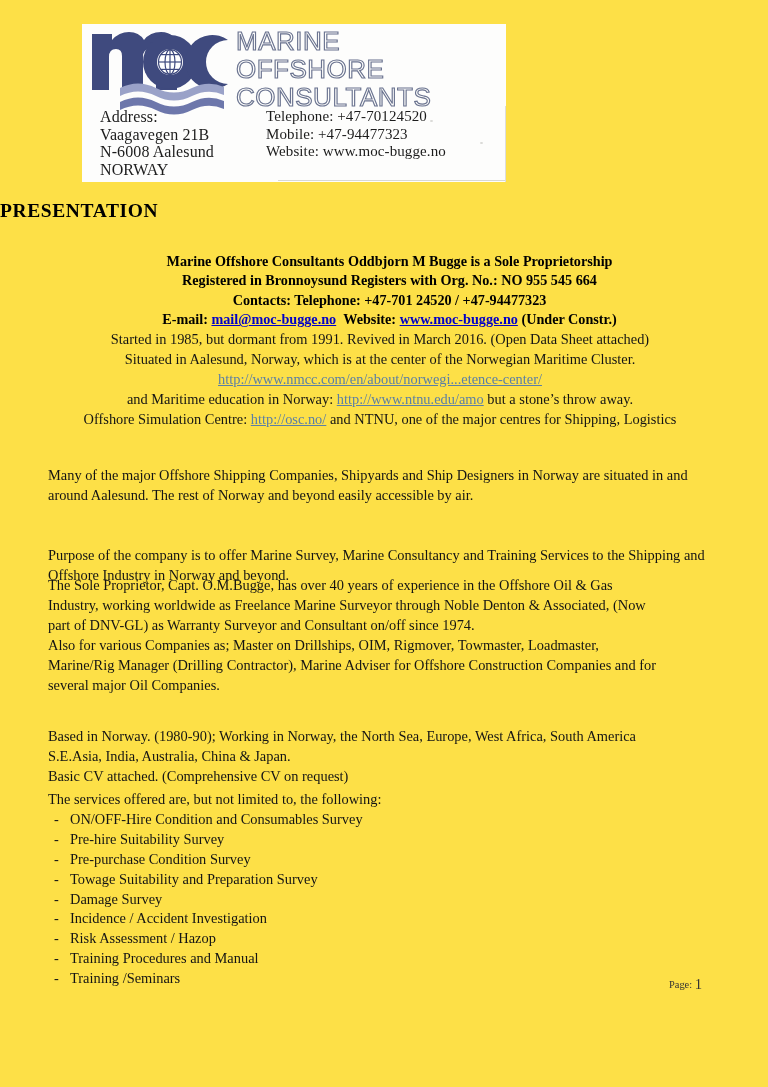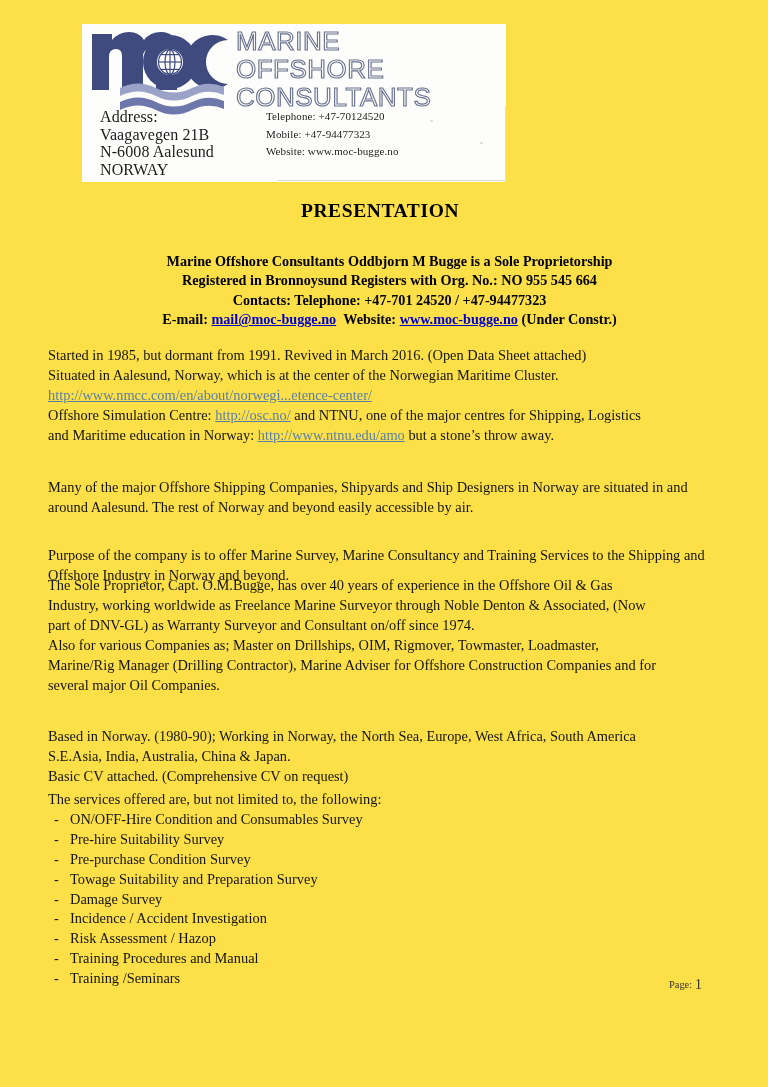--- a/index.html
+++ b/index.html
@@ -80,21 +80,21 @@
   }
   .lh-line {
     font-family: "Liberation Serif", "DejaVu Serif", serif;
     font-size: 16px;
     line-height: 17.6px;
     color: #1c1c1c;
     white-space: nowrap;
     letter-spacing: 0.1px;
   }
   .tel-col .lh-line {
-    font-size: 11px;
+    font-size: 15px;
     line-height: 17.6px;
   }
   .lh-edge-b {
     position: absolute;
     left: 196px;
     bottom: 1px;
     width: 228px;
     height: 1px;
     background: #d8d8d4;
   }
@@ -111,21 +111,21 @@
     background: #d9d9d6;
     border-radius: 50%;
   }
 
   
   .doc-title {
     position: absolute;
     left: 0;
     right: 8px;
     top: 200px;
-    text-align: center;
+    text-align: left;
     font-size: 19.5px;
     font-weight: bold;
     letter-spacing: 0.6px;
     color: #000;
   }
 
   .center-head {
     position: absolute;
     left: 0;
     right: 0;
@@ -145,22 +145,22 @@
 
   .body-block {
     position: absolute;
     left: 48px;
     width: 664px;
     font-size: 14.4px;
     line-height: 19.9px;
     color: #141414;
     text-align: left;
   }
-  .p1 { top: 346px; }
-  .p2 { top: 478px; }
+  .p1 { top: 330px; text-align: center; }
+  .p2 { top: 466px; }
   .p4 { top: 576px; }
   .p5 { top: 696px; margin-top: 31px; }
   .p6 { top: 790px; }
 
   .lnk {
     color: #5b7fa6;
     text-decoration: underline;
   }
 
   .svc-list {
@@ -273,24 +273,24 @@
     </div>
   </div>
 
   <div class="body-block p1">
     <div>Started in 1985, but dormant from 1991. Revived in March 2016. (Open Data Sheet attached)</div>
     <div>Situated in Aalesund, Norway, which is at the center of the Norwegian Maritime Cluster.</div>
     <div>
       <span class="lnk">http://www.nmcc.com/en/about/norwegi...etence-center/</span>
     </div>
     <div>
+      <span>and Maritime education in Norway: </span><span class="lnk">http://www.ntnu.edu/amo</span><span> but a stone’s throw away.</span>
+    </div>
+    <div>
       <span>Offshore Simulation Centre: </span><span class="lnk">http://osc.no/</span><span> and NTNU, one of the major centres for Shipping, Logistics</span>
-    </div>
-    <div>
-      <span>and Maritime education in Norway: </span><span class="lnk">http://www.ntnu.edu/amo</span><span> but a stone’s throw away.</span>
     </div>
   </div>
 
   <div class="body-block p2">Many of the major Offshore Shipping Companies, Shipyards and Ship Designers in Norway are situated in and around Aalesund. The rest of Norway and beyond easily accessible by air.</div>
 
   <div class="body-block p4" style="top:546px;">Purpose of the company is to offer Marine Survey, Marine Consultancy and Training Services to the Shipping and Offshore Industry in Norway and beyond.</div>
 
   <div class="body-block" style="top:576px;">
     <div>The Sole Proprietor, Capt. O.M.Bugge, has over 40 years of experience in the Offshore Oil &amp; Gas</div>
     <div>Industry, working worldwide as Freelance Marine Surveyor through Noble Denton &amp; Associated, (Now</div>

